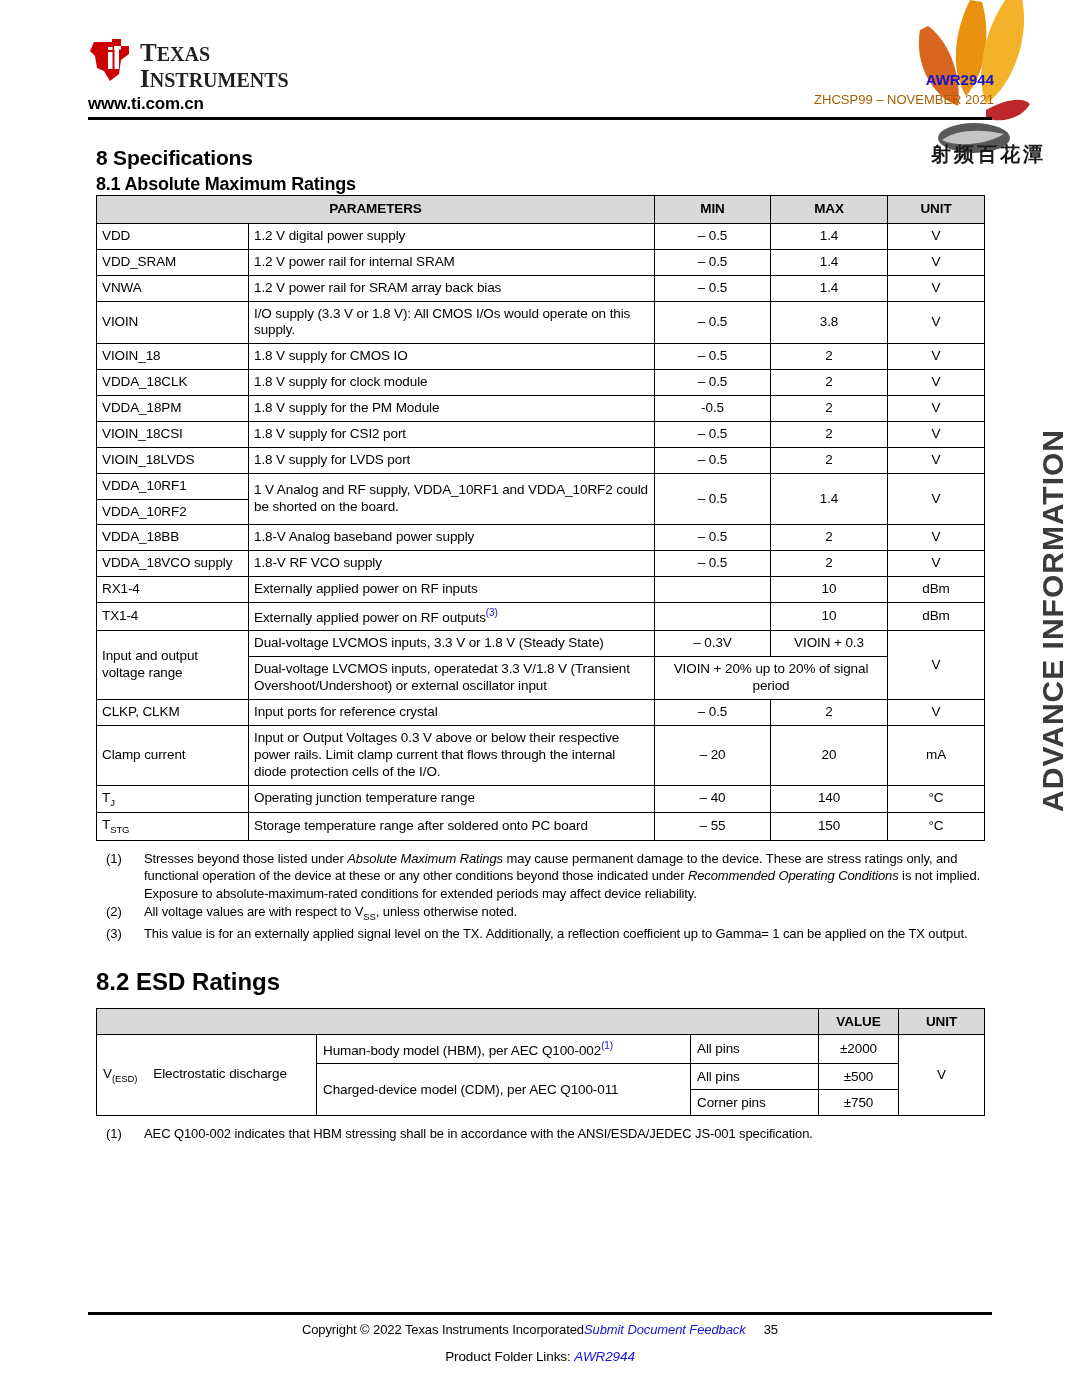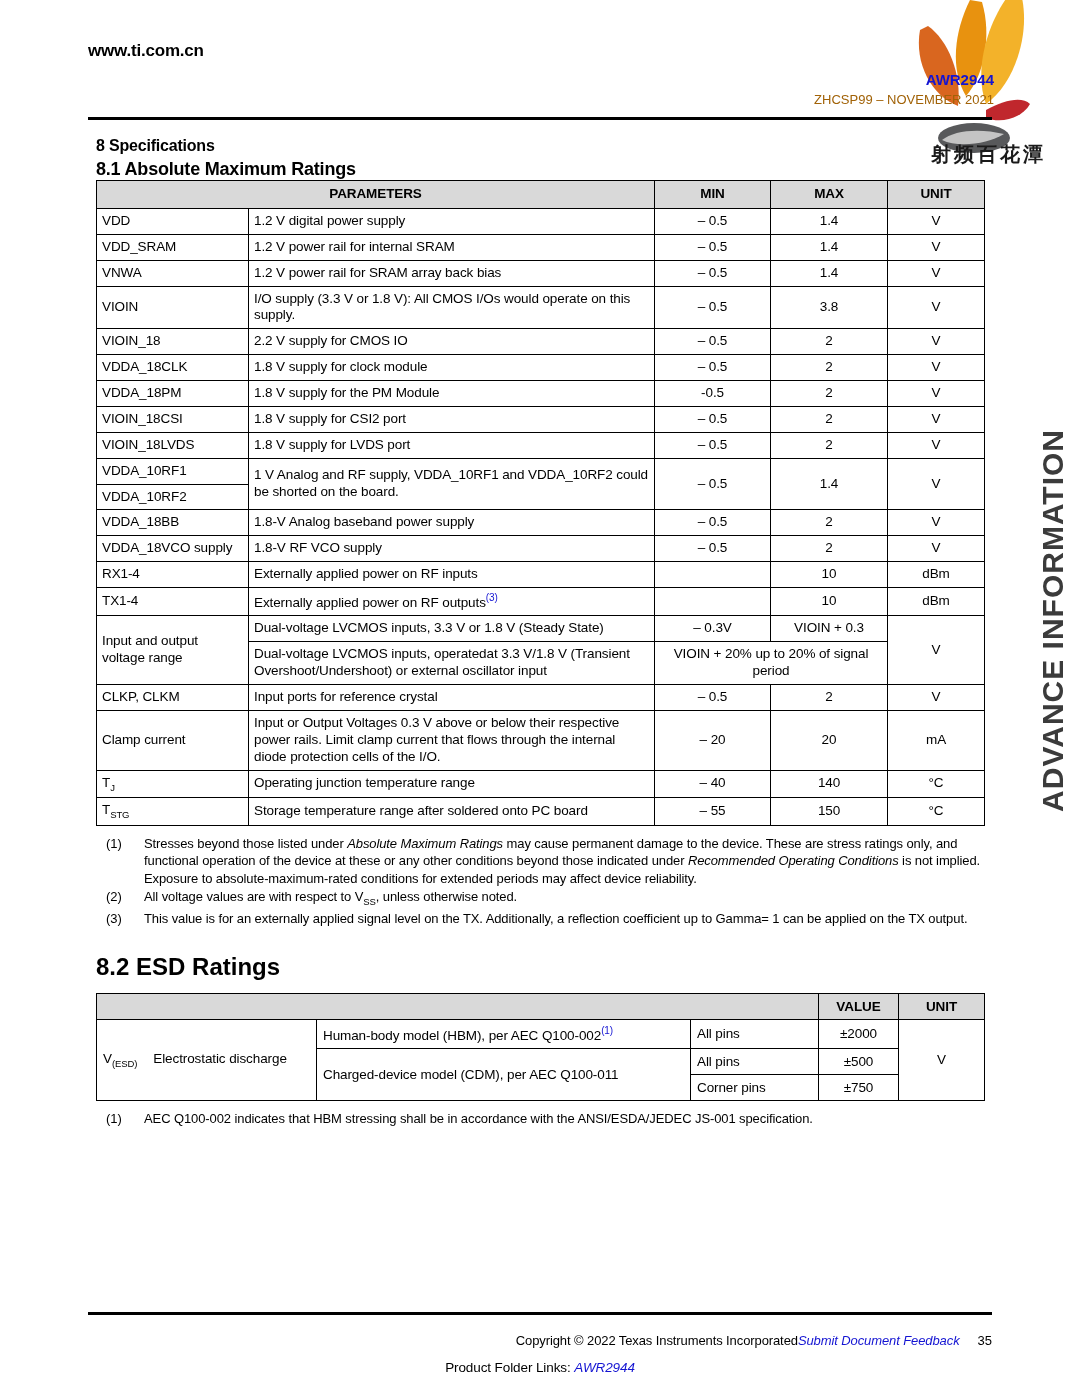--- a/index.html
+++ b/index.html
@@ -57,21 +57,21 @@
     font-size: 30px;
     font-weight: bold;
     color: #3b3b3b;
     letter-spacing: 1px;
     white-space: nowrap;
   }
 
   
   .content { position: absolute; left: 96px; top: 130px; width: 888px; }
 
-  h1.sec { font-size: 16px; font-weight: bold; margin: 7px 0 4px 0; letter-spacing: -0.2px; }
+  h1.sec { font-size: 21px; font-weight: bold; margin: 16px 0 4px 0; letter-spacing: -0.2px; }
   h2.sub { font-size: 18px; font-weight: bold; margin: 0 0 0 0; padding-left: 0px; letter-spacing: -0.2px; }
   h2.sub.indent { padding-left: 0px; }
 
   .cond-line { font-size: 14.5px; margin: 12px 0 6px 0; letter-spacing: -0.1px; }
   sup.fn { font-size: 10px; color: #1414d2; vertical-align: super; }
 
   
   table.spec {
     border-collapse: collapse;
     width: 888px;
@@ -121,21 +121,21 @@
   td.esd-blank { background: #d9d9d9; border: 1px solid #000; }
   td.esd-val { text-align: center; }
   td.esd-unit { text-align: center; }
 
   .vesd-cell { text-align: left; }
   .vesd-label { display: inline-block; margin-right: 16px; }
 
   
   .footer { position: absolute; left: 88px; top: 1312px; width: 904px; }
   .footer-rule { width: 904px; height: 3px; background: #000; }
-  .footer-row { display: flex; justify-content: flex-end; align-items: baseline; margin-top: 18px; }
+  .footer-row { display: flex; justify-content: center; align-items: baseline; margin-top: 7px; }
   .copyright { font-size: 13px; letter-spacing: -0.1px; }
   .footer-right { display: flex; align-items: baseline; gap: 18px; }
   .feedback { font-size: 13px; color: #1414d2; font-style: italic; letter-spacing: -0.1px; }
   .pageno { font-size: 13px; }
   .product-links { text-align: center; font-size: 13.5px; margin-top: 12px; letter-spacing: -0.1px; }
   .product-links .lnk { color: #1414d2; font-style: italic; }
 
   sub { font-size: 9.5px; vertical-align: sub; }
 </style>
 </head>
@@ -150,20 +150,38 @@
         <path d="M112 8 C 96 40, 92 78, 108 104 C 126 84, 134 44, 124 10 Z" fill="#e8920f"></path>
         <path d="M150 4 C 128 34, 116 80, 128 112 C 156 92, 172 44, 164 6 Z" fill="#f3b22a"></path>
         <path d="M62 38 C 56 72, 74 104, 100 114 C 104 82, 90 48, 70 34 Z" fill="#d9661f"></path>
         <path d="M128 118 C 146 108, 164 104, 172 112 C 164 126, 144 132, 128 126 Z" fill="#c0272d"></path>
         <ellipse cx="116" cy="146" rx="36" ry="15" fill="#58595b"></ellipse>
         <path d="M84 148 C 96 138, 122 136, 146 142 C 130 152, 100 156, 84 148 Z" fill="#d7d7d7" opacity="0.85"></path>
       </svg>
     </div>
 
     <div class="ti-logo-block">
+      <div class="ti-logo-row">
+        <div class="ti-mark">
+          <svg width="46" height="44" viewBox="0 0 46 44">
+            <path d="M6 4 L24 4 L24 1 L33 1 L33 8 L41 8 L41 16 L33 22 L31 36 L22 43 L16 33 L9 30 L7 18 L2 13 Z" fill="#cc0000"></path>
+            <rect x="20" y="9" width="4.5" height="3" fill="#ffffff"></rect>
+            <rect x="20" y="14" width="4.5" height="17" fill="#ffffff"></rect>
+            <path d="M26 8 L33 8 L33 11.5 L31 11.5 L31 31 L26.5 31 L26.5 11.5 L26 11.5 Z" fill="#ffffff"></path>
+          </svg>
+        </div>
+        <div class="ti-words">
+          <div class="ti-word l1">
+            <span class="big">T</span><span class="small">EXAS</span>
+          </div>
+          <div class="ti-word l2">
+            <span class="big">I</span><span class="small">NSTRUMENTS</span>
+          </div>
+        </div>
+      </div>
       <div class="ti-url">www.ti.com.cn</div>
     </div>
 
     <div class="hdr-right">
       <div class="hdr-part">AWR2944</div>
       <div class="hdr-doc">ZHCSP99 – NOVEMBER 2021</div>
     </div>
 
     <div class="hdr-rule"></div>
     <div class="wm-cn">射频百花潭</div>
@@ -219,21 +237,21 @@
         </tr>
         <tr>
           <td class="param">VIOIN</td>
           <td class="desc">I/O supply (3.3 V or 1.8 V): All CMOS I/Os would operate on this supply.</td>
           <td class="num">– 0.5</td>
           <td class="num">3.8</td>
           <td class="unit">V</td>
         </tr>
         <tr>
           <td class="param">VIOIN_18</td>
-          <td class="desc">2.2 V supply for CMOS IO</td>
+          <td class="desc">1.8 V supply for CMOS IO</td>
           <td class="num">– 0.5</td>
           <td class="num">2</td>
           <td class="unit">V</td>
         </tr>
         <tr>
           <td class="param">VDDA_18CLK</td>
           <td class="desc">1.8 V supply for clock module</td>
           <td class="num">– 0.5</td>
           <td class="num">2</td>
           <td class="unit">V</td>

